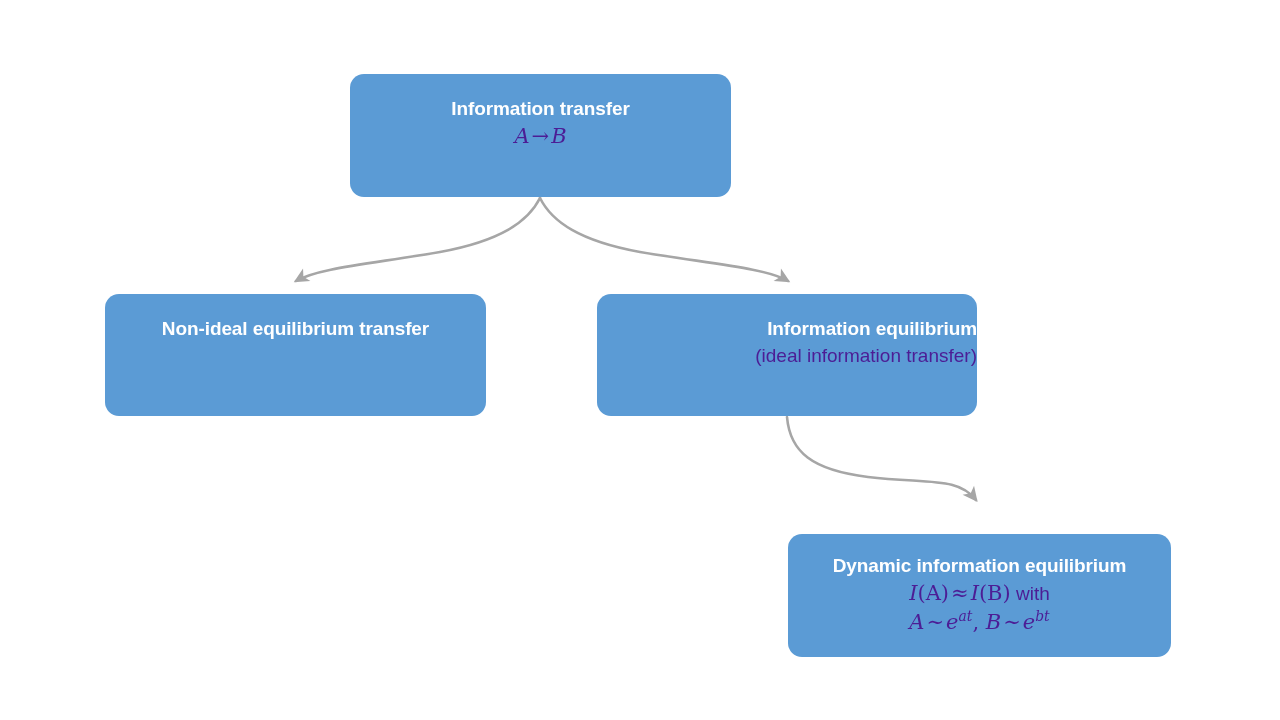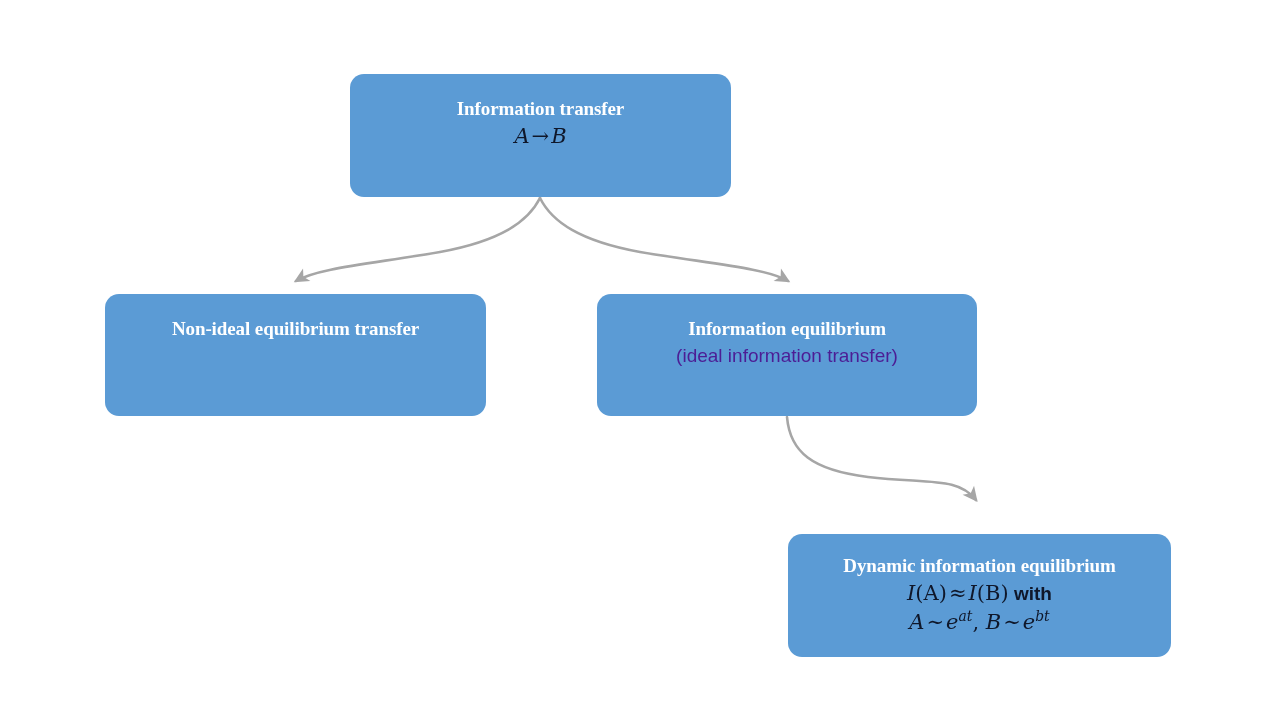--- a/index.html
+++ b/index.html
@@ -29,76 +29,76 @@
     position: absolute;
     background: #5B9BD5;
     border-radius: 14px;
     box-sizing: border-box;
     color: #ffffff;
     text-align: center;
     padding-top: 22px;
     z-index: 2;
   }
   .node-title {
-    font-family: Liberation Serif, serif;
+    font-family: Liberation Sans, sans-serif;
     font-weight: bold;
     font-size: 19px;
     line-height: 26px;
     letter-spacing: -0.1px;
     color: #ffffff;
     white-space: nowrap;
   }
   .node-sub {
     font-family: "Liberation Sans", sans-serif;
     font-weight: normal;
     font-size: 19px;
     line-height: 27px;
     color: #4c1d95;
     white-space: nowrap;
   }
   .node-math {
     font-family: "DejaVu Serif", "Liberation Serif", serif;
     font-style: italic;
     font-size: 21px;
     line-height: 29px;
-    color: #0f172a;
+    color: #4c1d95;
     white-space: nowrap;
   }
   .op {
     font-style: normal;
     padding: 0 2px;
   }
   .paren {
     font-style: normal;
   }
   .word {
     font-family: "Liberation Sans", sans-serif;
     font-style: normal;
     font-size: 19px;
-    font-weight: bold;
   }
   .sup {
     font-size: 0.66em;
     vertical-align: super;
     font-style: italic;
     line-height: 0;
     text-align: right;
   }
   .comma {
     font-style: normal;
   }
   
   #node-information-transfer {
     left: 350px; top: 74px; width: 381px; height: 123px;
   }
   #node-non-ideal {
     left: 105px; top: 294px; width: 381px; height: 122px;
   }
   #node-information-equilibrium {
     left: 597px; top: 294px; width: 380px; height: 122px;
+    text-align: right;
   }
   #node-dynamic-equilibrium {
     left: 788px; top: 514px; width: 383px; height: 123px;
     padding-top: 19px;
     margin-top: 20px;
   }
 </style>
 </head>
 <body>
 

